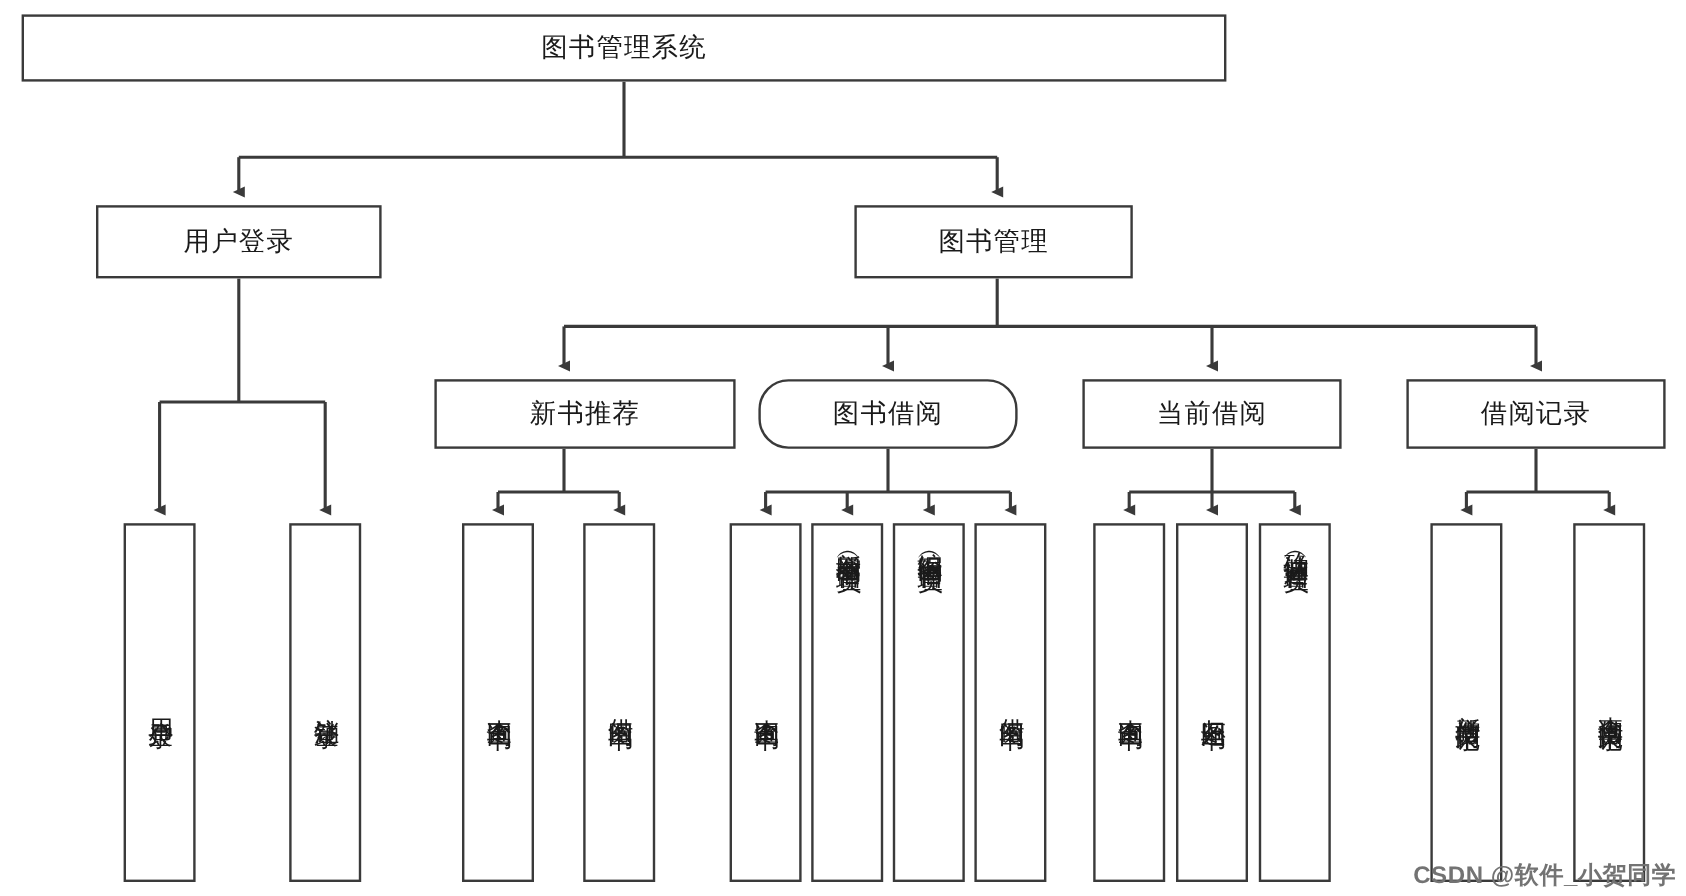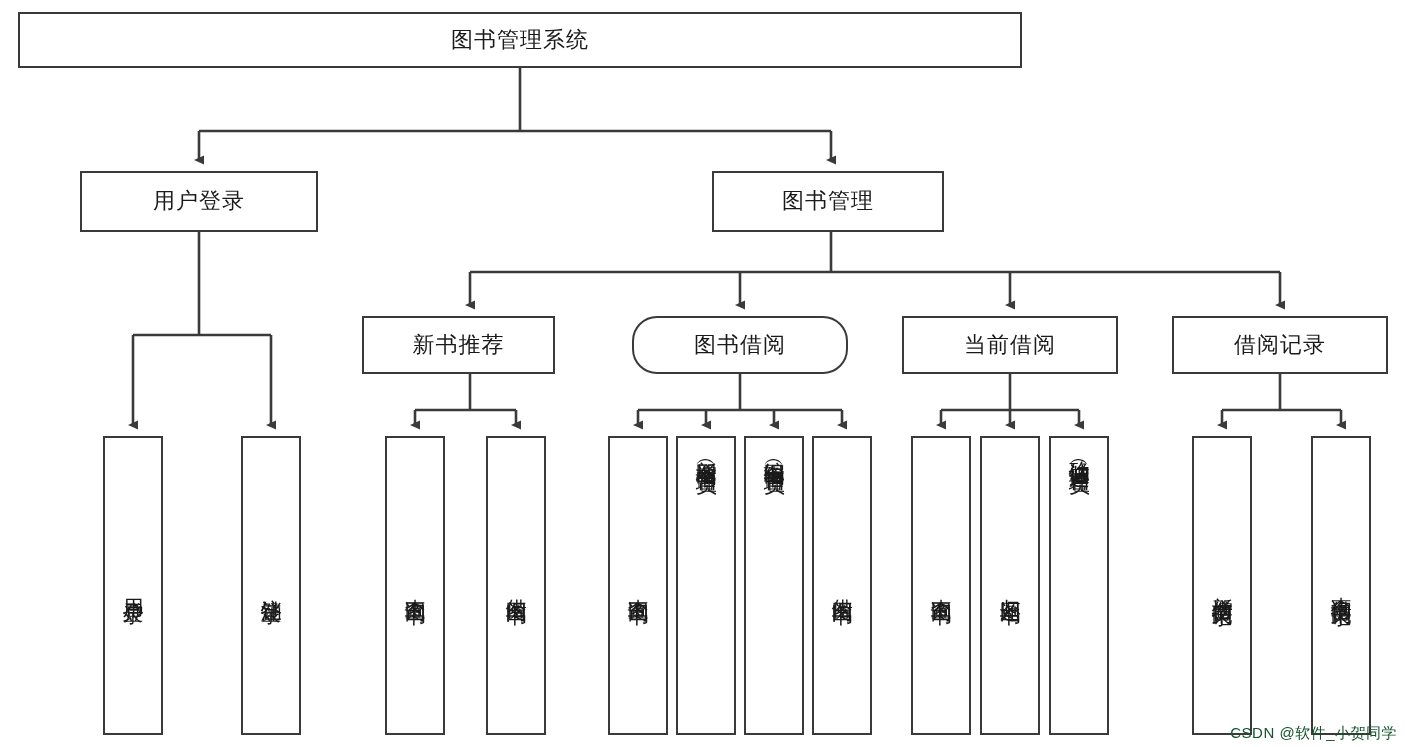--- a/index.html
+++ b/index.html
@@ -55,24 +55,25 @@
     padding-top: 0;
   }
   .node-label {
     display: block;
     white-space: pre;
   }
   #watermark {
     position: absolute;
     right: 8px;
     bottom: 4px;
-    font-size: 15px;
-    color: #14532d;
+    font-size: 20px;
+    color: #737373;
     letter-spacing: 0.5px;
     white-space: nowrap;
+    font-weight: bold;
   }
 </style>
 </head>
 <body>
 
 <div id="canvas">
 
   <svg id="edges" viewBox="0 0 1405 747">
     <defs>
       <marker id="arrow" markerWidth="12" markerHeight="12" refX="5.5" refY="6" orient="auto" markerUnits="userSpaceOnUse">
@@ -127,21 +128,21 @@
     <span class="node-label">图书管理系统</span>
   </div>
 
   <div class="node horiz" style="left:80px; top:171px; width:238px; height:61px;">
     <span class="node-label">用户登录</span>
   </div>
   <div class="node horiz" style="left:712px; top:171px; width:232px; height:61px;">
     <span class="node-label">图书管理</span>
   </div>
 
-  <div class="node horiz" style="left:362px; top:316px; width:193px; height:58px;">
+  <div class="node horiz" style="left:362px; top:316px; width:251px; height:58px;">
     <span class="node-label">新书推荐</span>
   </div>
   <div class="node horiz" style="left:632px; top:316px; width:216px; height:58px;border-radius:25px;">
     <span class="node-label">图书借阅</span>
   </div>
   <div class="node horiz" style="left:902px; top:316px; width:216px; height:58px;">
     <span class="node-label">当前借阅</span>
   </div>
   <div class="node horiz" style="left:1172px; top:316px; width:216px; height:58px;">
     <span class="node-label">借阅记录</span>

